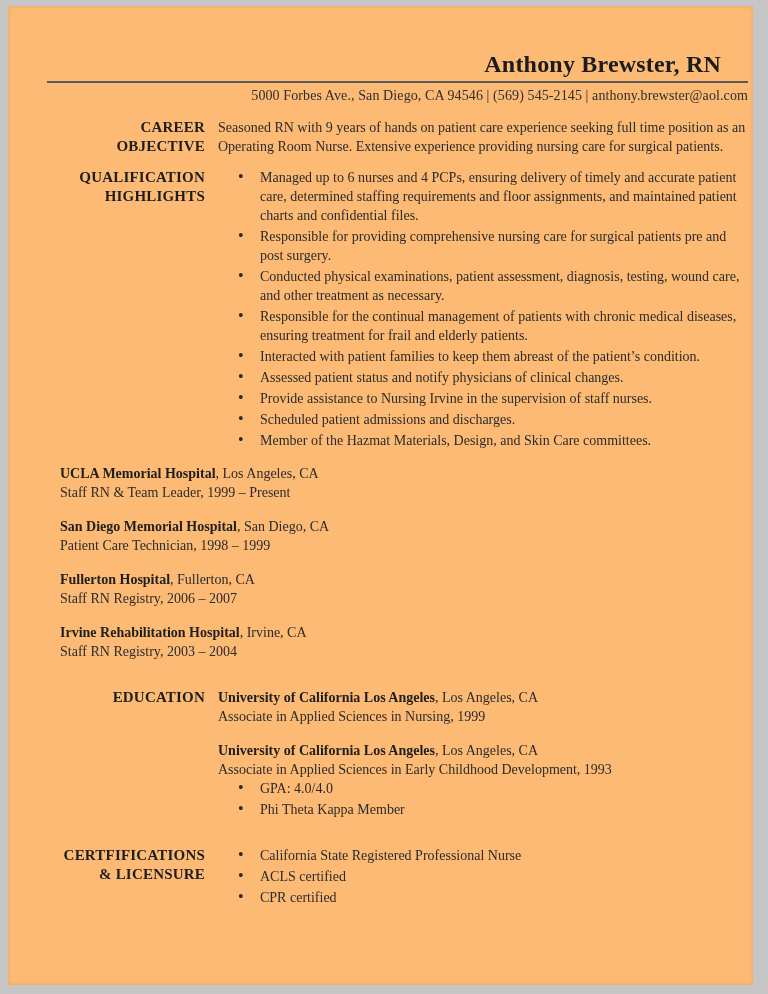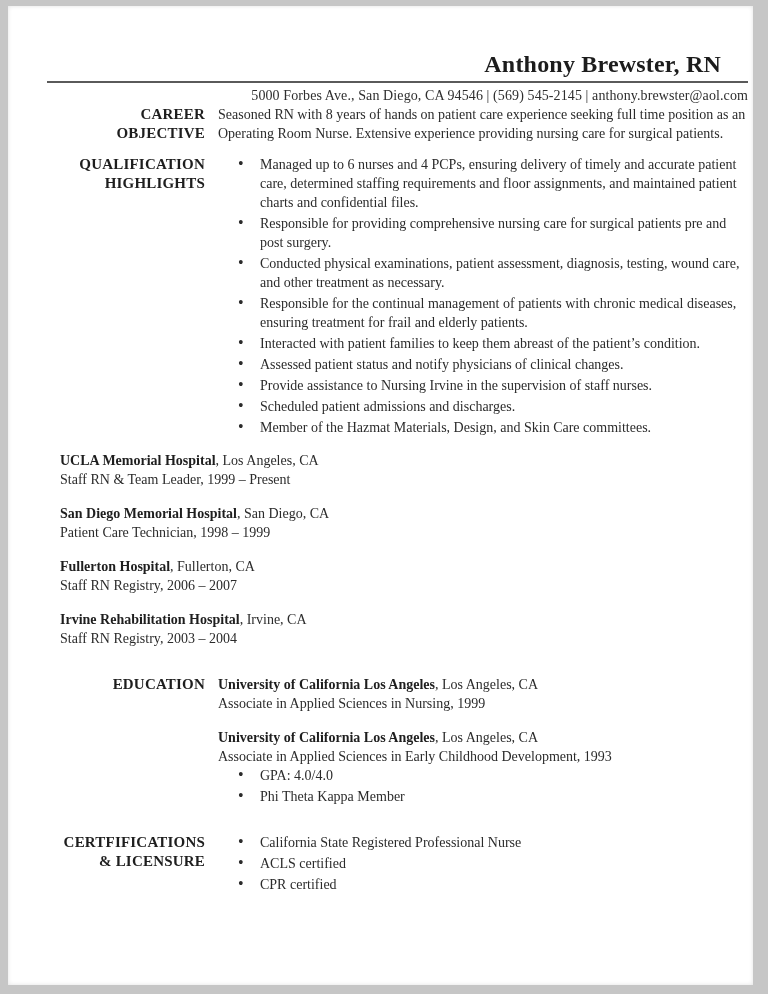--- a/index.html
+++ b/index.html
@@ -3,35 +3,35 @@
 <meta charset="utf-8">
 <style>
   html,body{margin:0;padding:0;}
   .canvas{
     width:768px;height:994px;position:relative;
     background:#c6c6c6;
     font-family:"Liberation Serif","DejaVu Serif",serif;
   }
   .page{
     position:absolute;left:8px;top:6px;right:15px;bottom:9px;
-    background:#ffffff;
+    background:#fdba74;
     box-shadow:inset 0 0 4px rgba(0,0,0,0.12);
     overflow:hidden;
   }
   .content{padding:44px 5px 0 39px;}
   h1.name{
     margin:0;font-size:24px;line-height:28px;font-weight:bold;
     text-align:right;padding-right:27px;color:#1c1c1c;letter-spacing:0.2px;
   }
   .rule{height:2px;background:#5a5a5a;margin-top:3px;}
   .contact{
     text-align:right;font-size:14px;line-height:18px;margin-top:4px;
     color:#2e2e2e;letter-spacing:0.1px;
   }
-  main{}
+  main{margin-top:13px;}
   .row{display:flex;margin-bottom:12px;}
   .col-label{
     flex:none;width:158px;text-align:right;font-weight:bold;
     font-size:15px;line-height:19px;color:#1e1e1e;letter-spacing:0.2px;
   }
   .col-body{
     flex:1;padding-left:13px;font-size:14px;line-height:19px;color:#2b2b2b;
   }
   .col-body p{margin:0;}
   ul.bullets{list-style:none;margin:0;padding:0;font-family:Liberation Serif, serif;}
@@ -57,21 +57,21 @@
       </header>
 
       <main>
 
         <section class="row">
           <div class="col-label">
             <div>CAREER</div>
             <div>OBJECTIVE</div>
           </div>
           <div class="col-body">
-            <p>Seasoned RN with 8 years of hands on patient care experience seeking full time position as an Operating Room Nurse.  Extensive experience providing nursing care for surgical patients.</p>
+            <p>Seasoned RN with 9 years of hands on patient care experience seeking full time position as an Operating Room Nurse.  Extensive experience providing nursing care for surgical patients.</p>
           </div>
         </section>
 
         <section class="row">
           <div class="col-label">
             <div>QUALIFICATION</div>
             <div>HIGHLIGHTS</div>
           </div>
           <div class="col-body">
             <ul class="bullets">

